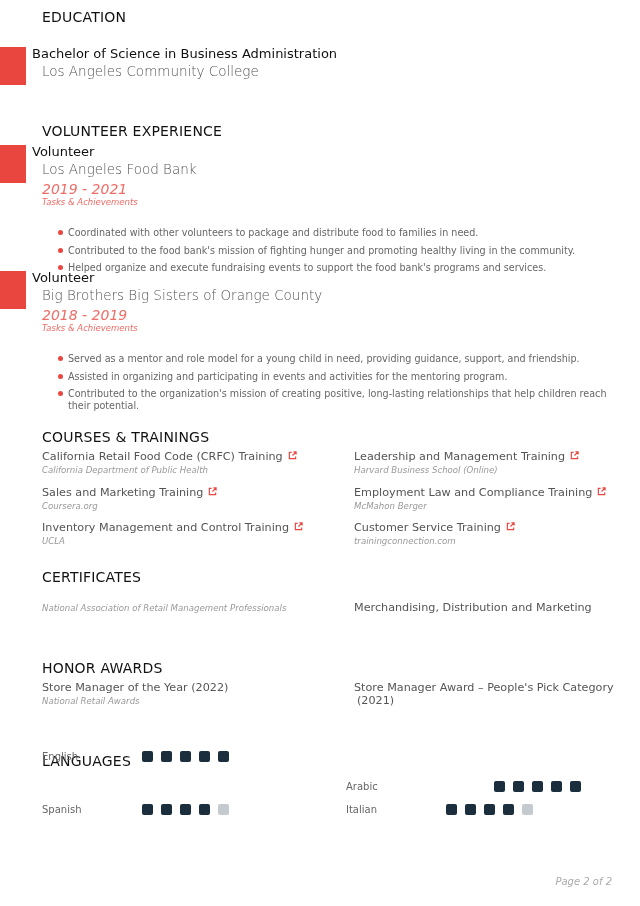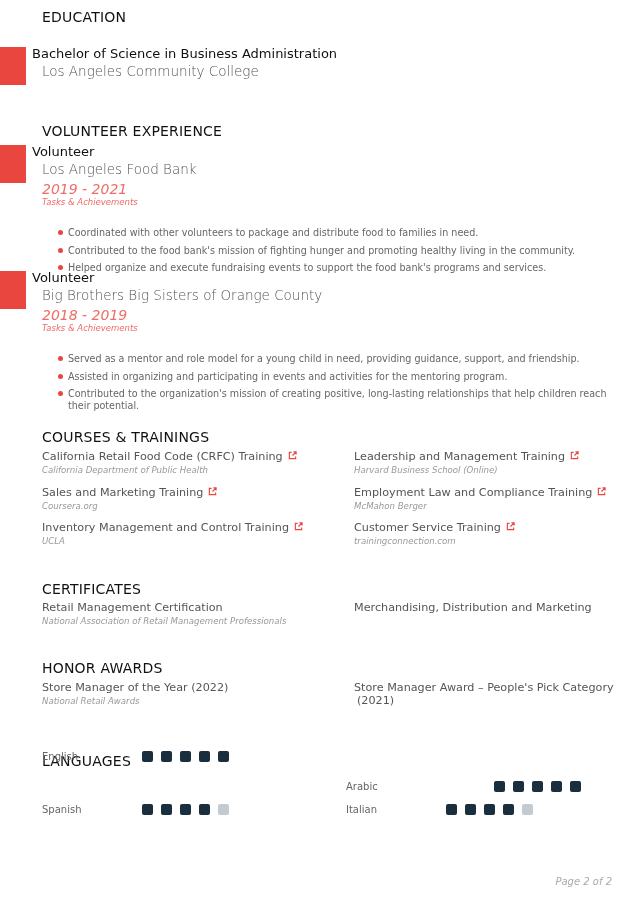--- a/index.html
+++ b/index.html
@@ -96,23 +96,22 @@
   <div class="item-sub">UCLA</div>
 </div>
 <div class="item" style="left:354px;top:521px;">
   <div class="item-title"><span>Customer Service Training</span><svg class="ext" viewBox="0 0 10 10">
         <path d="M4 1.5H1.5v7h7V6" fill="none" stroke="#ea4640" stroke-width="1.3"></path>
         <path d="M5 5L9 1M6 1h3v3" fill="none" stroke="#ea4640" stroke-width="1.3"></path>
       </svg></div>
   <div class="item-sub">trainingconnection.com</div>
 </div>
 
-<div class="section-title" style="top:581px;text-align:right;">CERTIFICATES</div>
+<div class="section-title" style="top:569px;text-align:right;">CERTIFICATES</div>
 <div class="item" style="left:42px;top:601px;">
-  <div class="item-title">Retail Management Certification</div>
   <div class="item-sub">National Association of Retail Management Professionals</div>
 </div>
 <div class="item" style="left:354px;top:601px;">
   <div class="item-title">Merchandising, Distribution and Marketing</div>
 </div>
 
 <div class="section-title" style="top:660px;">HONOR AWARDS</div>
 <div class="item" style="left:42px;top:681px;">
   <div class="item-title">Store Manager of the Year (2022)</div>
   <div class="item-sub">National Retail Awards</div>

